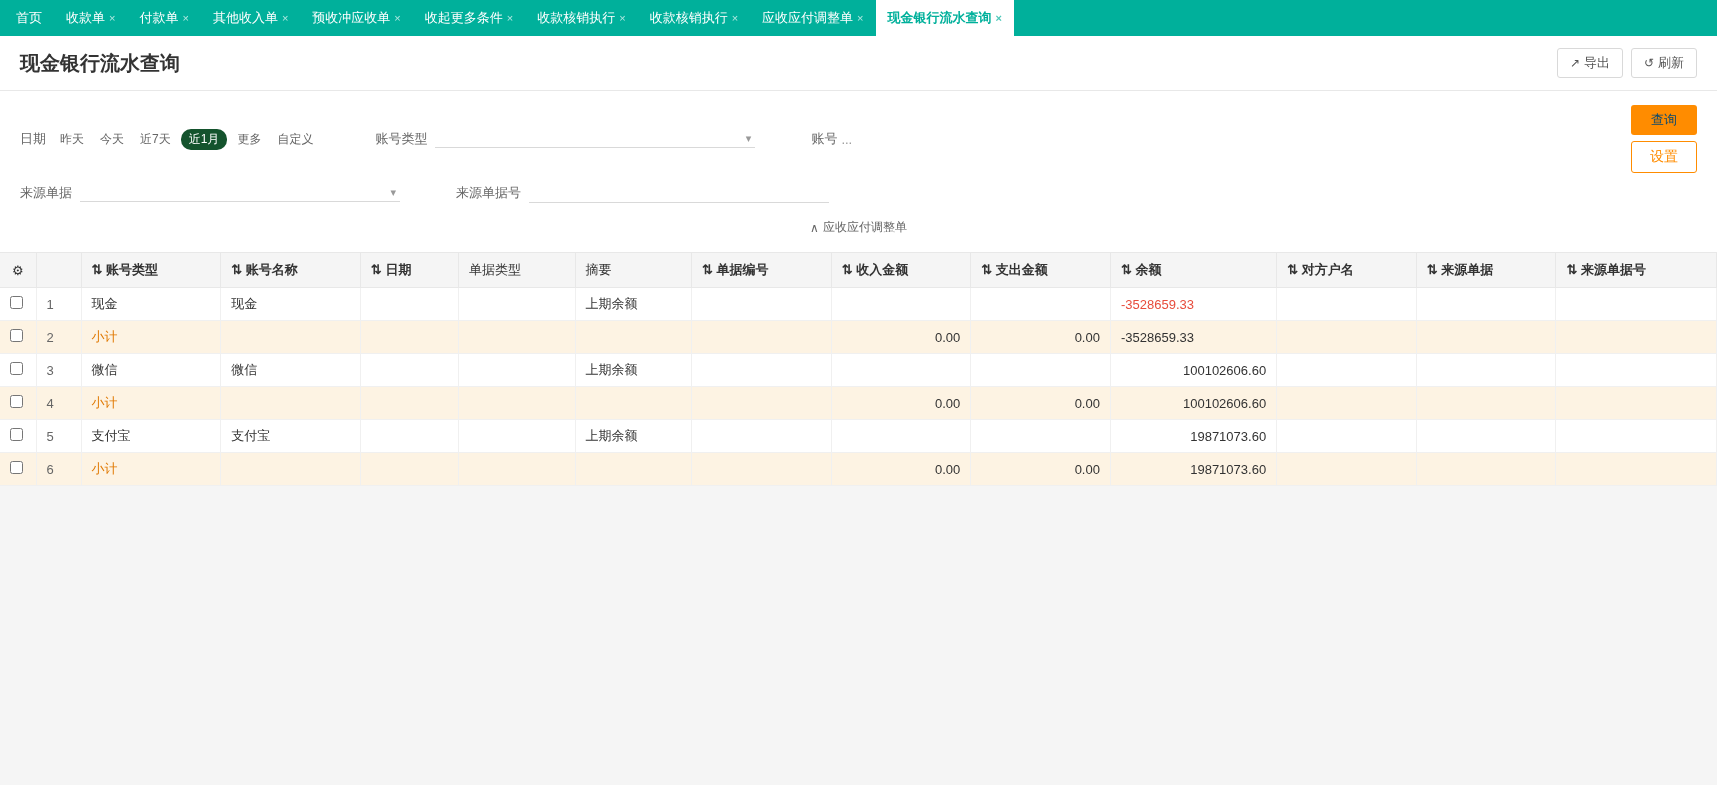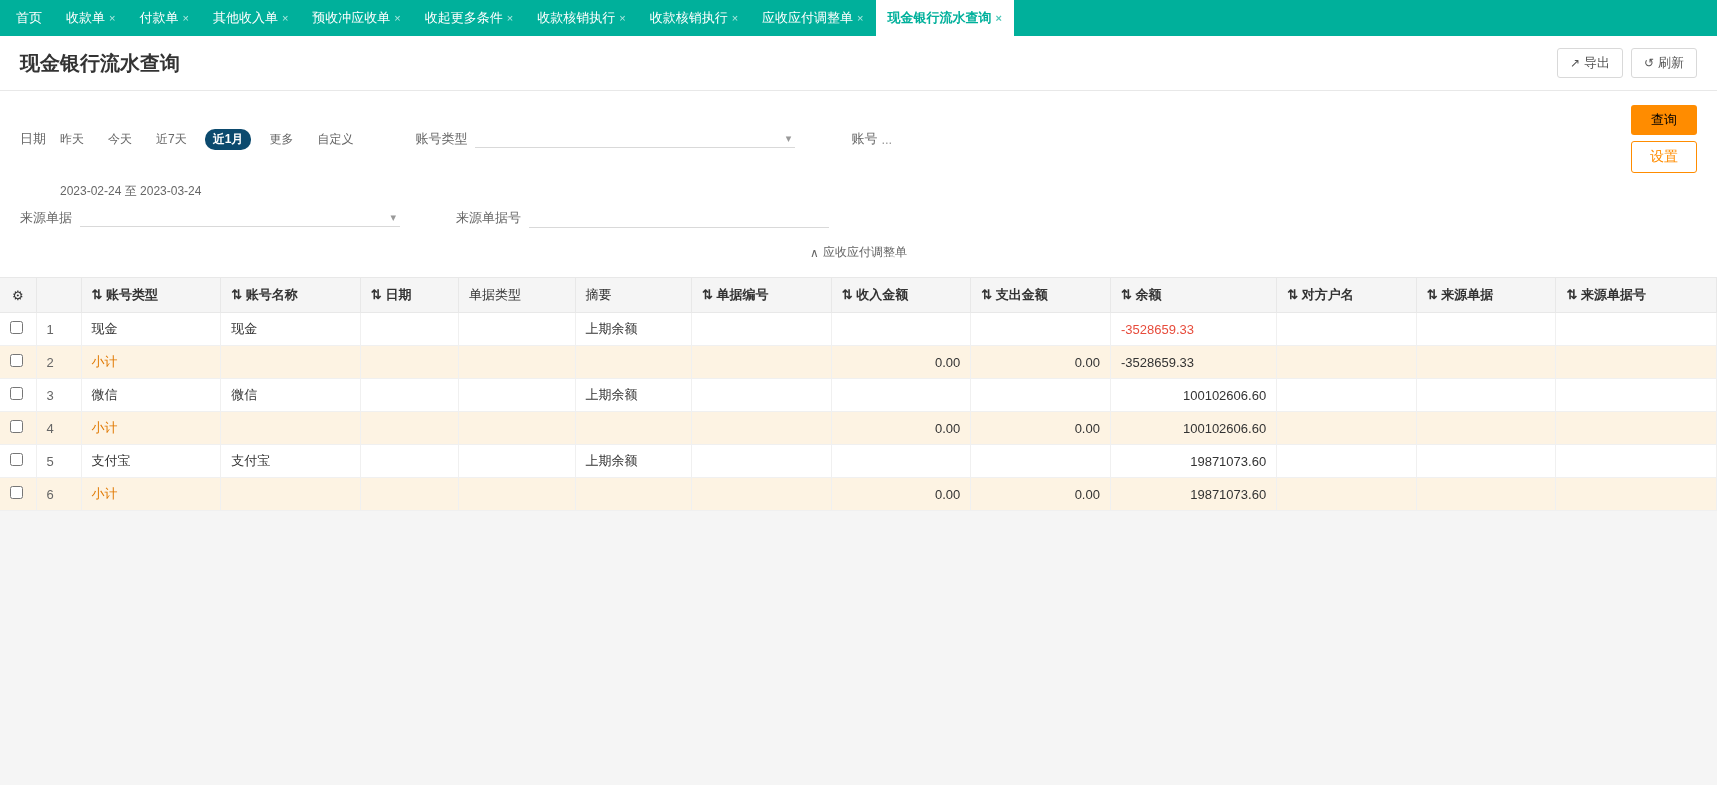--- a/index.html
+++ b/index.html
@@ -57,45 +57,45 @@
       border-bottom: 1px solid #e8e8e8;
     }
     .filter-row {
       display: flex;
       align-items: center;
       gap: 16px;
       margin-bottom: 10px;
       flex-wrap: wrap;
     }
     .filter-label { color: #666; font-size: 13px; white-space: nowrap; }
-    .date-shortcuts { display: flex; gap: 12px; align-items: flex-start; }
+    .date-shortcuts { display: flex; gap: 4px; align-items: flex-start; }
     .date-btn {
       padding: 2px 6px; font-size: 12px; color: #666; cursor: pointer;
       border-radius: 2px; border: none; background: transparent;
     }
     .date-btn.active {
-      background: #0c4a6e; color: #fff; border-radius: 10px; padding: 2px 8px; font-weight: bold;
+      background: #14532d; color: #fff; border-radius: 10px; padding: 2px 8px;
     }
     .date-range { font-size: 12px; color: #666; margin-left: 4px; }
     .filter-select {
       display: flex; align-items: center; gap: 4px;
       border-bottom: 1px solid #d9d9d9; padding: 2px 4px;
       min-width: 200px; cursor: pointer; color: #333;
     }
     .filter-select-wide { min-width: 320px; }
     .filter-input {
       border: none; border-bottom: 1px solid #d9d9d9;
       outline: none; font-size: 13px; padding: 2px 4px;
       min-width: 300px; background: transparent;
     }
     .chevron-icon { color: #999; font-size: 11px; }
     .ellipsis-btn { color: #999; cursor: pointer; padding: 0 4px; }
 
     .btn-query {
-      background: #ff8c00; color: #000000; border: none;
+      background: #ff8c00; color: #0c4a6e; border: none;
       padding: 6px 20px; border-radius: 3px; cursor: pointer; font-size: 13px;
     }
     .btn-settings {
       background: #fff; color: #ff8c00; border: 1px solid #ff8c00;
       padding: 6px 14px; border-radius: 3px; cursor: pointer; font-size: 14px;
     }
 
     .collapse-bar {
       text-align: center; padding: 6px 0; cursor: pointer;
       color: #666; font-size: 12px; display: flex; align-items: center; justify-content: center; gap: 4px;
@@ -208,23 +208,20 @@
       <span class="filter-label">账号</span>
       <span class="ellipsis-btn">...</span>
     </div>
 
     <div style="margin-left:auto;display:flex;flex-direction:column;gap:6px;">
       <button class="btn-query">查询</button>
       <button class="btn-settings">设置</button>
     </div>
   </div>
 
-  <div style="margin-left:36px;margin-bottom:8px;">
-    <span class="date-range">2023-02-24 至 2023-03-24</span>
-  </div>
 
   <div class="filter-row">
 
     <div style="display:flex;align-items:center;gap:8px;">
       <span class="filter-label">来源单据</span>
       <div class="filter-select filter-select-wide">
         <span style="flex:1;color:#ccc;"></span>
         <span class="chevron-icon">▾</span>
       </div>
     </div>

